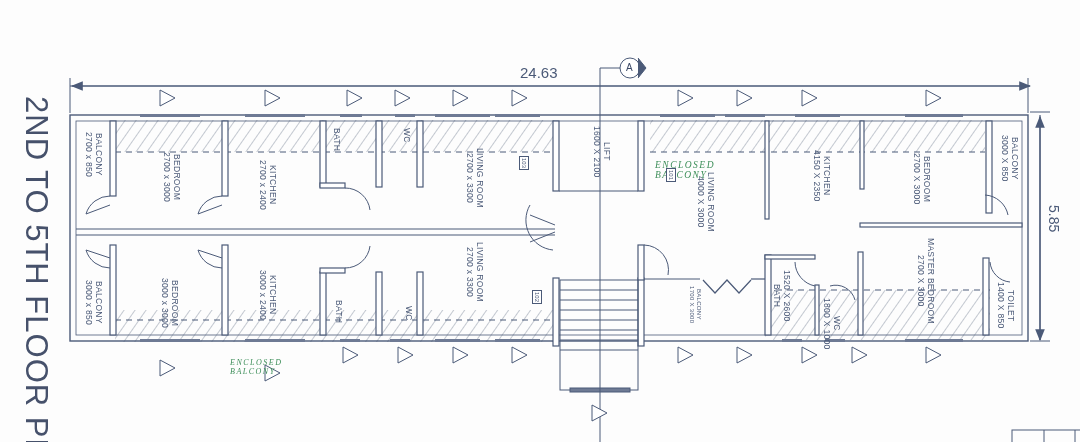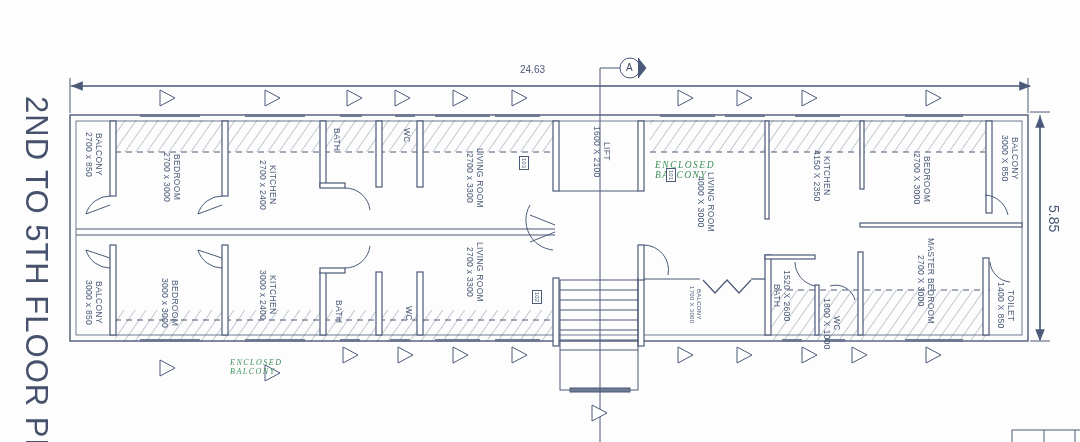--- a/index.html
+++ b/index.html
@@ -2,21 +2,21 @@
 <html><head>
 <meta charset="utf-8">
 <style>
   html,body{margin:0;padding:0;background:#fdfdfd;}
   body{width:1080px;height:442px;overflow:hidden;position:relative;font-family:"Liberation Sans",sans-serif;color:#4b5a78;}
   .title{position:absolute;left:12px;top:96px;width:40px;height:346px;}
   .title span{position:absolute;left:0;top:0;transform-origin:0 0;transform:translate(42px,0) rotate(90deg);font-size:31px;letter-spacing:1px;white-space:nowrap;color:#46516b;font-family:"Liberation Sans",sans-serif;}
   svg{position:absolute;left:0;top:0;}
   .lbl{position:absolute;writing-mode:vertical-rl;font-size:8.5px;line-height:10px;color:#4b5a78;text-align:center;white-space:nowrap;letter-spacing:.3px;}
   .lbl b{font-weight:normal;display:block;}
-  .dim{position:absolute;font-size:10px;color:#4b5a78;}
+  .dim{position:absolute;font-size:15px;color:#4b5a78;}
   .dimv{position:absolute;writing-mode:vertical-rl;font-size:14px;color:#4b5a78;}
   .hand{position:absolute;color:#3e8f5a;font-size:9.5px;font-style:italic;letter-spacing:1.5px;font-family:Liberation Serif, serif;margin-top:36px;}
   .secA{position:absolute;font-size:10px;color:#3a4866;}
   .tag{position:absolute;border:1px solid #4b5a78;font-size:6px;padding:1px;writing-mode:vertical-rl;background:#fff;}
 </style>
 </head>
 <body>
 
 <div class="title">
     <span>2ND TO 5TH FLOOR PLAN</span>

